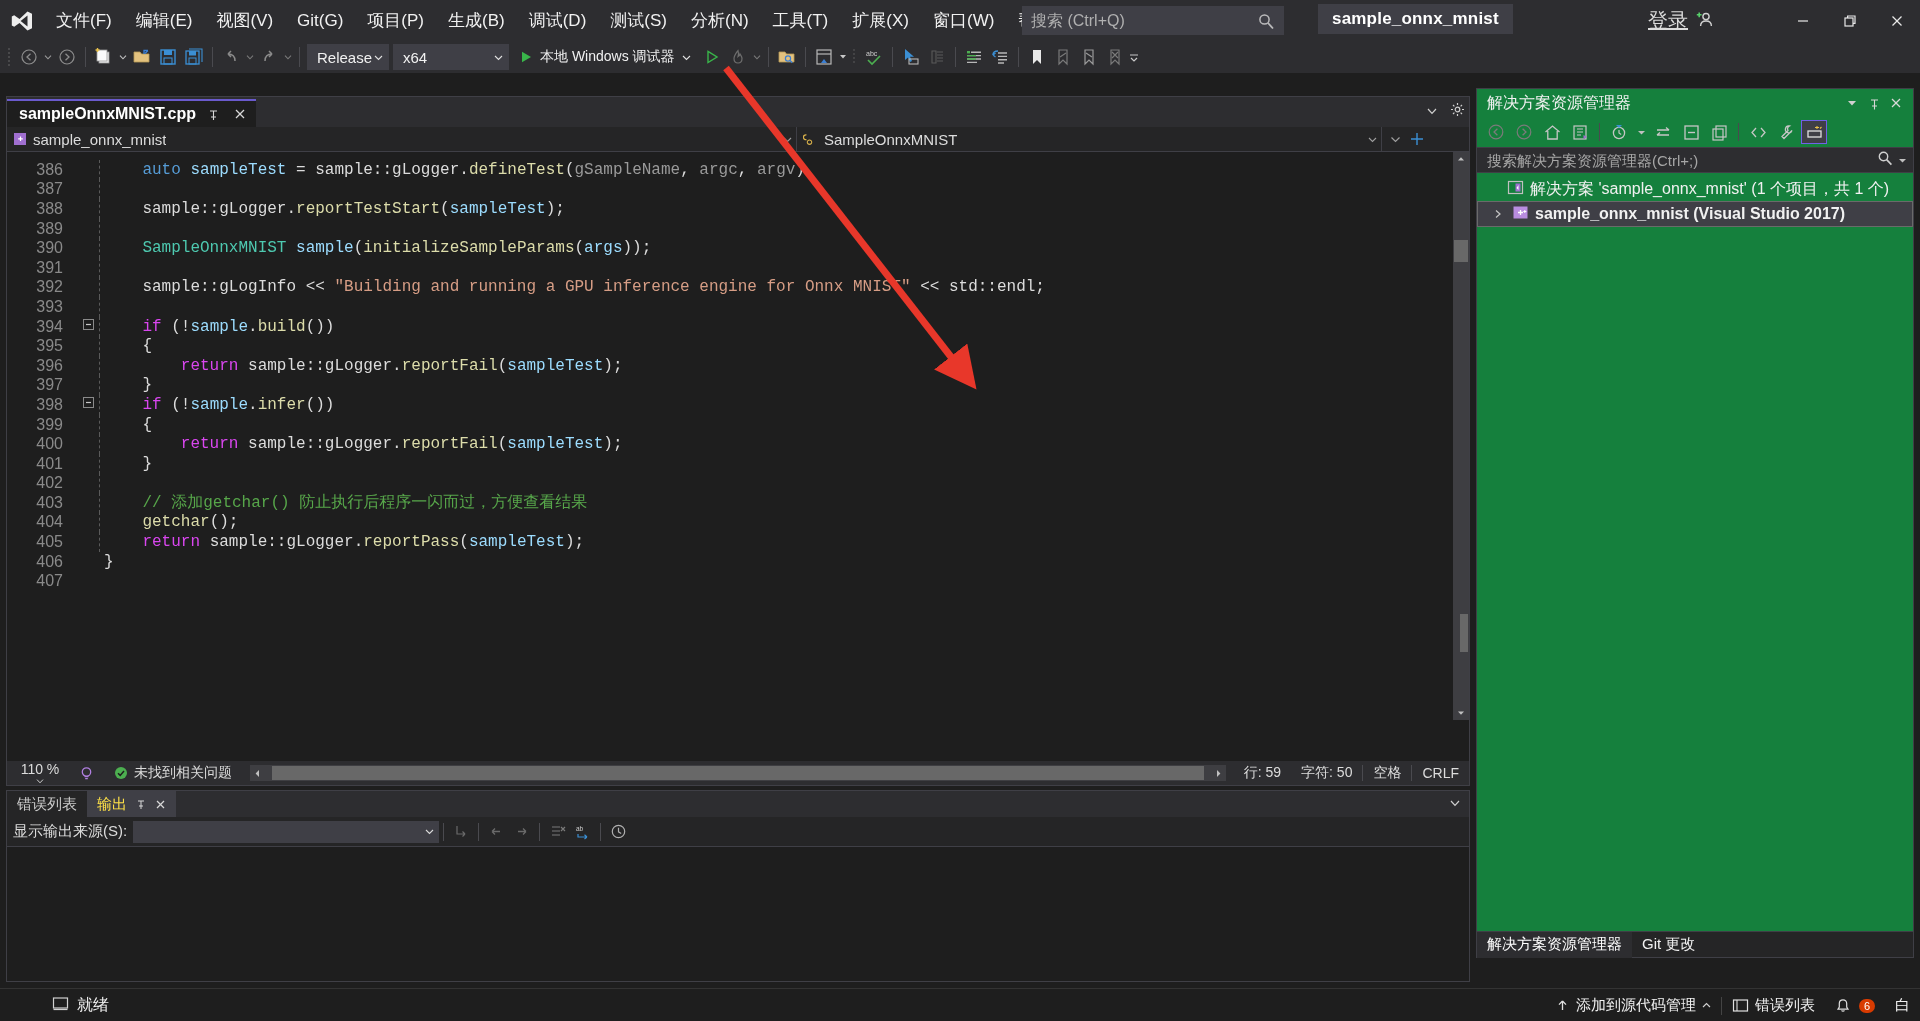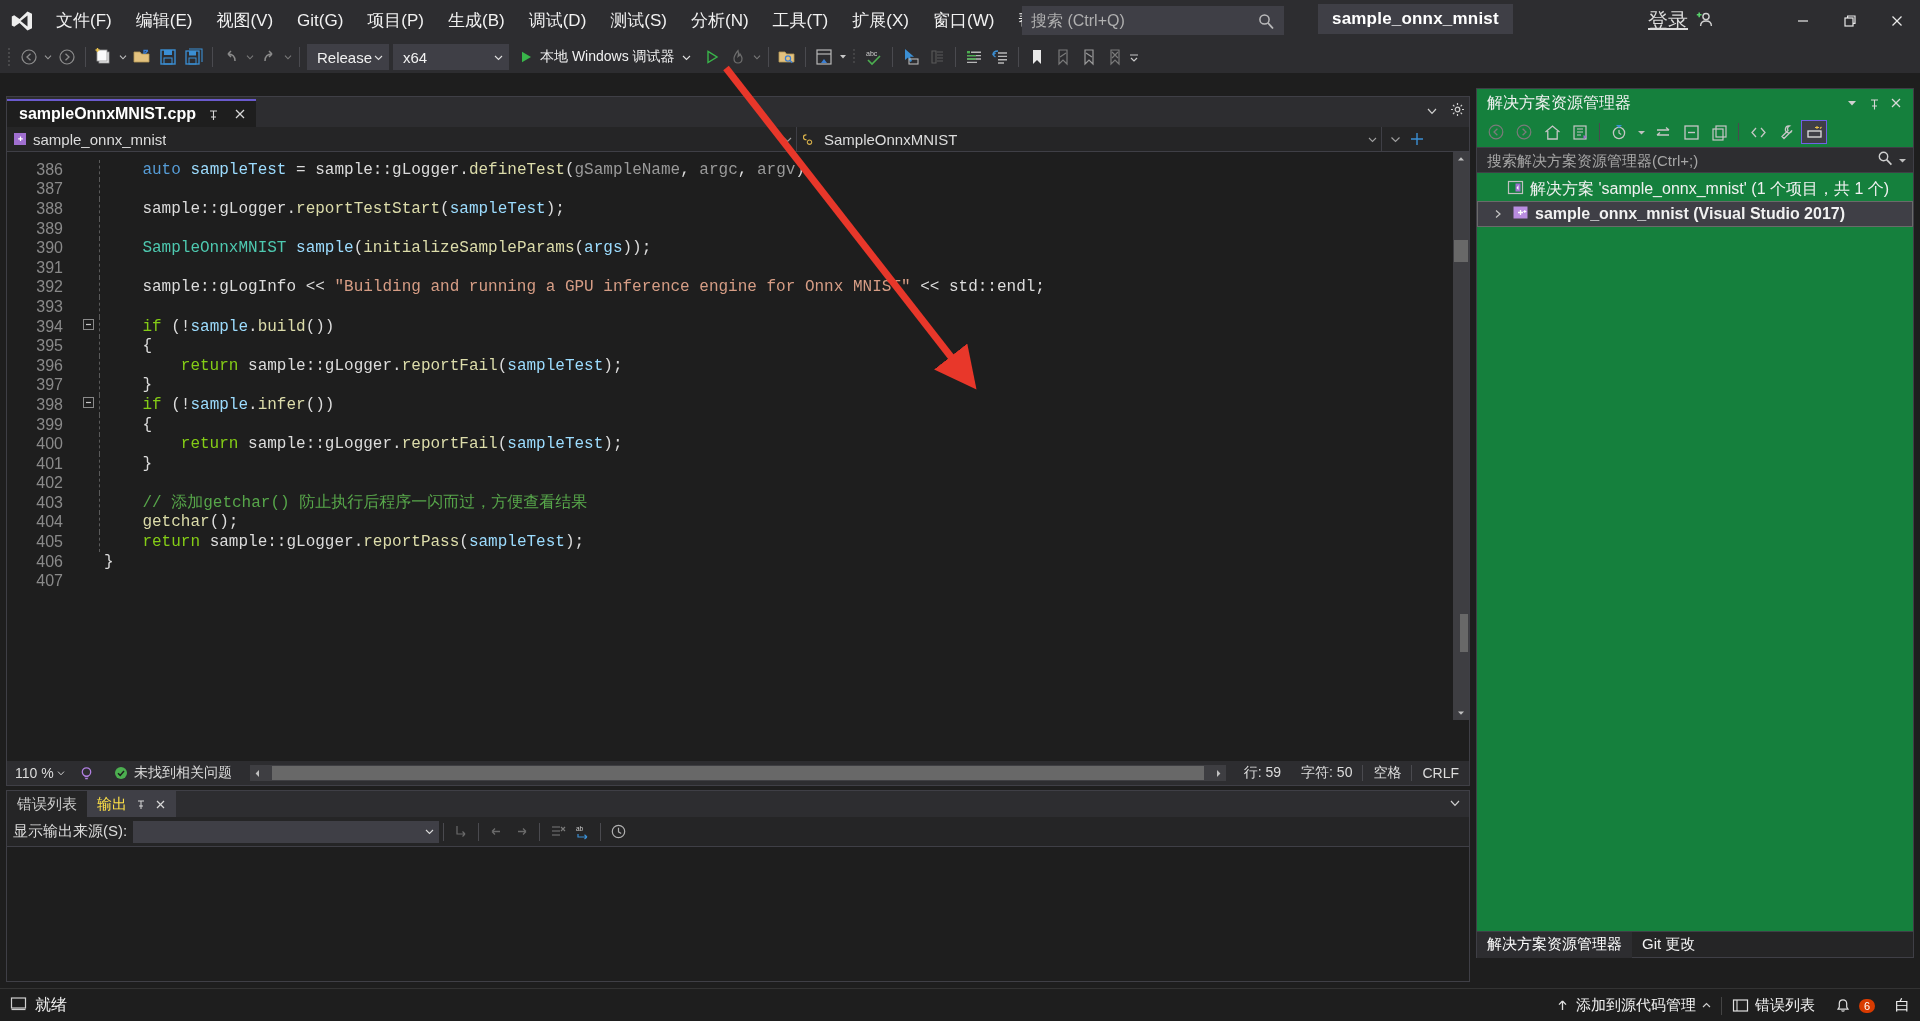--- a/index.html
+++ b/index.html
@@ -129,38 +129,38 @@
   .ctext { white-space: pre; padding-left: 4px; }
 
   
   .t-kw    { color: #569cd6; }
   .t-type  { color: #4ec9b0; }
   .t-var   { color: #9cdcfe; }
   .t-fn    { color: #dcdcaa; }
   .t-str   { color: #d69d85; }
   .t-cmt   { color: #57a64a; }
   .t-pl    { color: #dcdcdc; }
-  .t-ctl   { color: #84cc16; }
+  .t-ctl   { color: #d946ef; }
   .t-ns    { color: #dcdcdc; }
   .t-param { color: #9a9a9a; }
   .t-punc  { color: #dcdcdc; }
 
   .vscroll {
     position: absolute; right: 0; top: 0; width: 16px; height: 100%; background: #3e3e42;
   }
   .vthumb-top { position: absolute; right: 1px; top: 88px; width: 14px; height: 22px; background: #686868; }
   .vthumb-bot { position: absolute; right: 1px; top: 462px; width: 8px; height: 38px; background: #686868; }
   .vs-up, .vs-dn { position:absolute; right:1px; width:14px; height:14px; display:flex; align-items:center; justify-content:center; }
 
   
   .ed-status {
     position: absolute; left: 0; bottom: 0; width: 100%; height: 24px;
     background: #2d2d30; display: flex; align-items: center; font-size: 14px; color: #dcdcdc;
   }
-  .zoom-combo { width: 62px; display:flex; align-items:center; justify-content:space-between; padding: 0 4px 0 8px; }
+  .zoom-combo { width: 62px; display:flex; align-items:center; justify-content:space-between; padding: 0 4px 0 8px; flex-direction: column; }
   .st-item { padding: 0 10px; display: flex; align-items: center; gap: 6px; white-space: nowrap; }
   .st-sep { width:1px; height:16px; background:#4a4a4f; }
   .hscroll { flex: 1; margin: 0 8px; height: 16px; background: #3e3e42; position: relative; display:flex; align-items:center; }
   .hthumb { position: absolute; left: 22px; right: 22px; top: 1px; bottom: 1px; background: #686868; }
 
   
   .output-dock {
     position: absolute; left: 6px; top: 790px; width: 1464px; height: 192px;
     background: #1e1e1e; border: 1px solid #3f3f46;
   }
@@ -215,21 +215,21 @@
     background: #252526; display: flex; align-items: center; border-top: 1px solid #3f3f46;
   }
   .se-bt { padding: 0 10px; font-size: 15px; color: #f1f1f1; height: 26px; display:flex; align-items:center; }
   .se-bt.active { background: #2d2d30; color: #ffffff; }
 
   
   .appstatus {
     position: absolute; left: 0; bottom: 0; width: 1920px; height: 33px;
     background: #1e1e1e; display: flex; align-items: center; border-top: 1px solid #333;
   }
-  .as-left { display: flex; align-items: center; gap: 8px; padding-left: 10px; }
+  .as-left { display: flex; align-items: center; gap: 8px; padding-left: 10px; margin-left: 42px; }
   .as-text { font-size: 16px; color: #f1f1f1; }
   .as-right { position: absolute; right: 0; top: 0; height: 33px; display: flex; align-items: center; gap: 0; }
   .as-btn { display: flex; align-items: center; gap: 6px; padding: 0 10px; height: 33px; font-size: 15px; color: #f1f1f1; }
   .as-vsep { width: 1px; height: 18px; background: #444; }
   .badge {
     background: #d83b01; color: #fff; font-size: 11px; border-radius: 8px;
     padding: 1px 5px; margin-left: 2px;
   }
 
   

